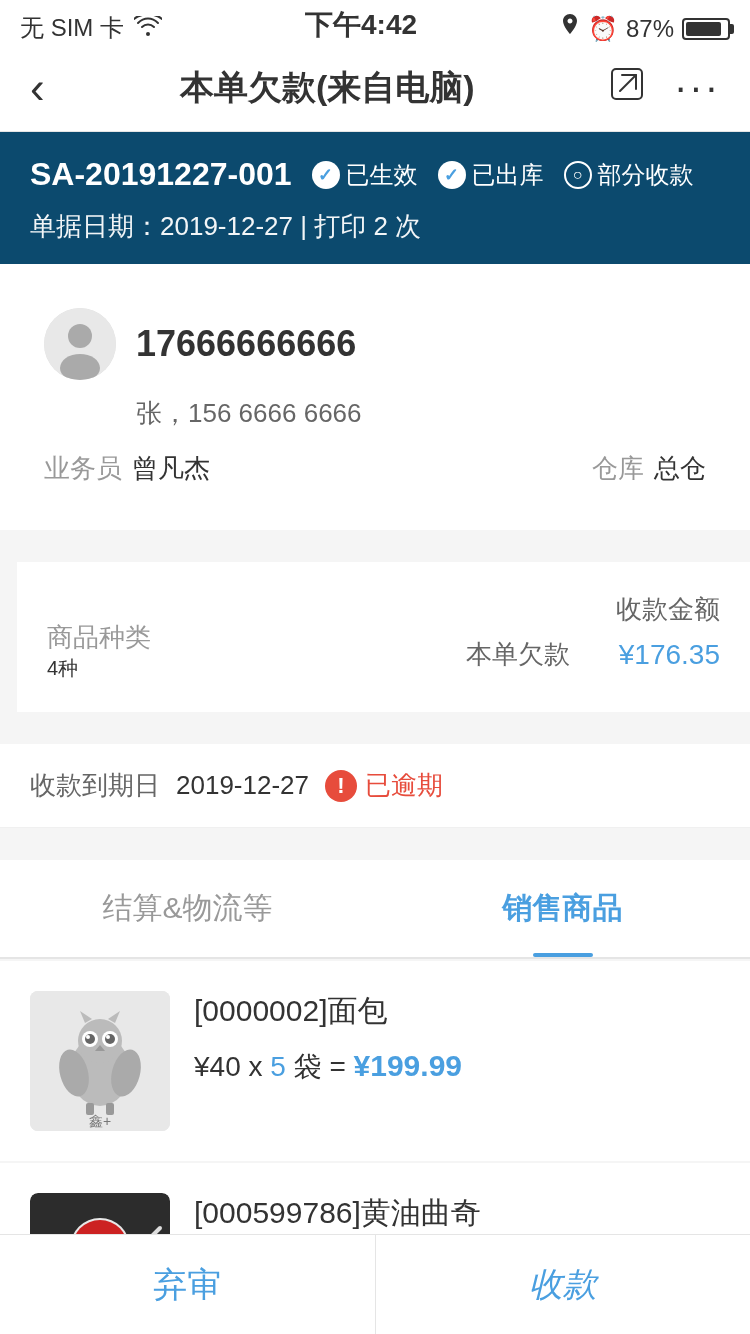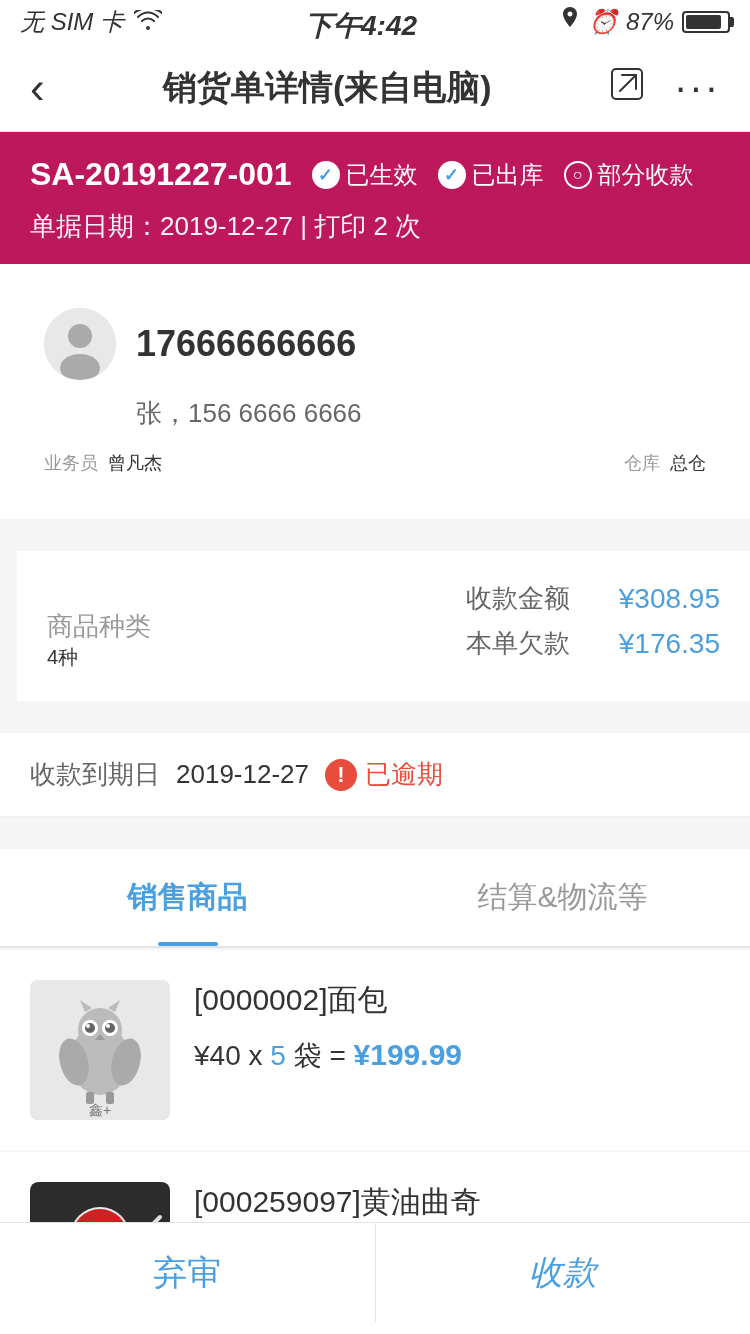--- a/index.html
+++ b/index.html
@@ -11,26 +11,25 @@
       min-height: 1334px;
       font-size: 28px;
       color: #333;
     }
 
     
     .status-bar {
       height: 44px;
       background: #fff;
       display: flex;
-      align-items: center;
+      align-items: flex-end;
       justify-content: space-between;
       padding: 0 20px;
       font-size: 24px;
       font-weight: 500;
-      font-style: italic;
     }
     .status-left { display: flex; align-items: center; gap: 10px; }
     .status-center { font-size: 28px; font-weight: 600; margin-top: 8px; }
     .status-right { display: flex; align-items: center; gap: 8px; font-size: 24px; }
     .battery-icon {
       width: 48px; height: 22px; border: 2px solid #333; border-radius: 4px;
       position: relative; display: inline-flex; align-items: center; padding: 2px;
     }
     .battery-icon::after {
       content: ''; position: absolute; right: -6px; top: 50%; transform: translateY(-50%);
@@ -56,21 +55,21 @@
       display: flex; align-items: center;
     }
     .nav-title {
       font-size: 34px; font-weight: 600; color: #333;
     }
     .nav-actions { display: flex; align-items: center; gap: 30px; }
     .nav-icon { font-size: 34px; color: #333; cursor: pointer; }
 
     
     .header-banner {
-      background: #be185d;
+      background: #0c4a6e;
       padding: 24px 30px 20px;
     }
     .banner-top {
       display: flex; align-items: center; gap: 20px;
       margin-bottom: 16px;
     }
     .order-id {
       font-size: 32px; font-weight: 700; color: #fff;
     }
     .badge {
@@ -112,21 +111,21 @@
       width: 72px; height: 72px;
       border-radius: 50%;
       background: #e0e0e0;
       display: flex; align-items: center; justify-content: center;
       overflow: hidden;
     }
     .customer-name { font-size: 36px; font-weight: 600; color: #333; }
     .customer-sub { font-size: 26px; color: #666; margin-left: 92px; margin-bottom: 20px; }
     .customer-meta {
       display: flex; align-items: center; gap: 0;
-      font-size: 18px; color: #666;
+      font-size: 26px; color: #666;
     }
     .meta-label { color: #999; margin-right: 10px; }
     .meta-value { color: #333; text-align: center; }
 
     
     .stats-section {
       background: #fff;
       padding: 30px;
       margin-top: 16px;
       display: flex;
@@ -214,21 +213,21 @@
       border: 1px solid #ddd; border-radius: 4px; padding: 2px 12px;
       margin-bottom: 16px;
     }
     .product-price-row { font-size: 28px; color: #333; }
     .price-blue { color: #4a9fe0; }
     .price-total { color: #4a9fe0; font-size: 30px; font-weight: 600; }
 
     
     .bottom-bar {
       position: fixed;
-      bottom: 12px; left: 0;
+      bottom: 0; left: 0;
       width: 750px;
       height: 100px;
       background: #fff;
       border-top: 1px solid #e5e5e5;
       display: flex;
     }
     .bottom-btn {
       flex: 1; display: flex; align-items: center; justify-content: center;
       font-size: 34px; cursor: pointer;
     }
@@ -266,21 +265,21 @@
     <div class="battery-icon">
       <div class="battery-fill"></div>
     </div>
   </div>
 </div>
 
 <div class="nav-bar">
   <div class="nav-back">
     <span style="font-size:44px; font-weight:300; color:#333;">‹</span>
   </div>
-  <div class="nav-title">销货单详情(来自电脑)</div>
+  <div class="nav-title">本单欠款(来自电脑)</div>
   <div class="nav-actions">
     <span class="nav-icon">
       <svg width="34" height="34" viewBox="0 0 34 34" fill="none">
         <rect x="2" y="2" width="30" height="30" rx="4" stroke="#333" stroke-width="2" fill="none"></rect>
         <path d="M12 8h14v14" stroke="#333" stroke-width="2" stroke-linecap="round" stroke-linejoin="round"></path>
         <path d="M26 8L10 24" stroke="#333" stroke-width="2" stroke-linecap="round"></path>
       </svg>
     </span>
     <span class="nav-icon" style="font-size:40px; letter-spacing:2px; color:#333;">···</span>
   </div>
@@ -329,21 +328,20 @@
 <div class="section-divider"></div>
 
 <div class="stats-section">
   <div class="stats-left">
     <div class="stats-label">商品种类</div>
     <div class="stats-count">4种</div>
   </div>
   <div class="stats-right">
     <div class="stats-row">
       <span class="stats-row-label">收款金额</span>
-      <span class="stats-row-value">¥308.95</span>
     </div>
     <div class="stats-row">
       <span class="stats-row-label">本单欠款</span>
       <span class="stats-row-value">¥176.35</span>
     </div>
   </div>
 </div>
 
 <div class="section-divider"></div>
 
@@ -353,26 +351,26 @@
   <div class="overdue-badge">
     <div class="overdue-icon">!</div>
     <span class="overdue-text">已逾期</span>
   </div>
 </div>
 
 <div class="section-divider"></div>
 
 <div class="tabs-section">
   <div class="tabs-row">
+    <div class="tab inactive">
+      <span>结算&amp;物流等</span>
+    </div>
     <div class="tab active">
       <span>销售商品</span>
       <div class="tab-underline"></div>
-    </div>
-    <div class="tab inactive">
-      <span>结算&amp;物流等</span>
     </div>
   </div>
 </div>
 
 <div class="product-list">
 
   <div class="product-item" style="margin-top:2px;">
     <div class="product-image">
 
       <svg width="140" height="140" viewBox="0 0 140 140" xmlns="http://www.w3.org/2000/svg">
@@ -439,21 +437,21 @@
         <line x1="100" y1="90" x2="125" y2="70" stroke="#cc2222" stroke-width="10" stroke-linecap="round"></line>
 
         <line x1="110" y1="55" x2="130" y2="35" stroke="#ddd" stroke-width="4" stroke-linecap="round"></line>
 
         <rect x="42" y="97" width="56" height="8" rx="2" fill="#333"></rect>
 
         <text x="70" y="135" text-anchor="middle" font-size="10" fill="#555">BRANDED</text>
       </svg>
     </div>
     <div class="product-info">
-      <div class="product-name">[000259097]黄油曲奇</div>
+      <div class="product-name">[000599786]黄油曲奇</div>
       <div class="product-tag">534532</div>
       <div class="product-price-row">
         <span>¥23</span>
         <span> x </span>
         <span class="price-blue">0.36</span>
         <span>个</span>
         <span> = </span>
         <span class="price-total">¥8.28</span>
       </div>
     </div>

